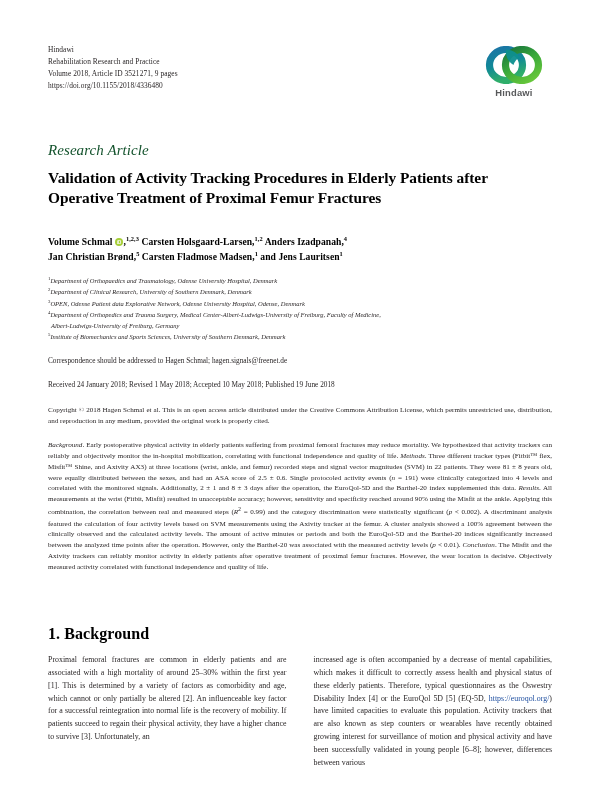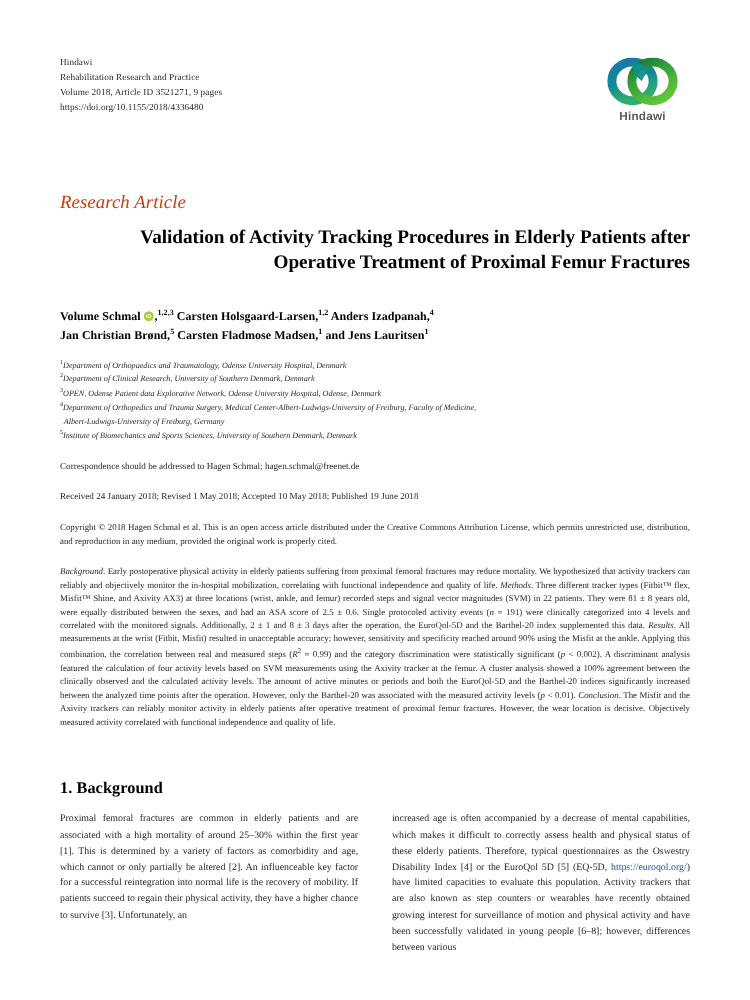--- a/index.html
+++ b/index.html
@@ -52,34 +52,33 @@
     margin-top: 3px;
     font-family: "Liberation Sans", sans-serif;
     font-size: 9.4px;
     font-weight: 700;
     color: #58595b;
     letter-spacing: 0.02em;
   }
 
   
   .article-type {
-    margin-top: 56px;
+    margin-top: 44px;
     font-size: 15px;
     font-style: italic;
-    color: #c2410c;
+    color: #14532d;
     letter-spacing: 0.005em;
   }
   .article-title {
     margin-top: 9px;
     font-size: 15.4px;
     font-weight: 700;
     line-height: 1.33;
     color: #000;
     letter-spacing: -0.002em;
-    text-align: right;
   }
 
   
   .authors {
     margin-top: 25px;
     font-size: 9.6px;
     font-weight: 700;
     line-height: 1.58;
     color: #000;
     letter-spacing: 0.005em;
@@ -137,22 +136,22 @@
     font-size: 7.1px;
     line-height: 1.54;
     color: #231f20;
     text-align: justify;
     hyphens: none;
   }
   .abstract i { font-style: italic; }
 
   
   .section-heading {
-    margin-top: 38px;
-    font-size: 13px;
+    margin-top: 52px;
+    font-size: 16px;
     font-weight: 700;
     color: #000;
     letter-spacing: 0.005em;
   }
   .columns {
     margin-top: 11px;
     display: flex;
     gap: 27px;
   }
   .col {
@@ -226,21 +225,21 @@
       </div>
       <div class="aff">
         <sup>4</sup><span>Department of Orthopedics and Trauma Surgery, Medical Center-Albert-Ludwigs-University of Freiburg, Faculty of Medicine,</span>
         <span class="cont">Albert-Ludwigs-University of Freiburg, Germany</span>
       </div>
       <div class="aff">
         <sup>5</sup><span>Institute of Biomechanics and Sports Sciences, University of Southern Denmark, Denmark</span>
       </div>
     </div>
 
-    <div class="meta-line meta-correspondence">Correspondence should be addressed to Hagen Schmal; hagen.schmal@freenet.de</div>
+    <div class="meta-line meta-correspondence">Correspondence should be addressed to Hagen Schmal; hagen.signals@freenet.de</div>
     <div class="meta-line meta-dates">Received 24 January 2018; Revised 1 May 2018; Accepted 10 May 2018; Published 19 June 2018</div>
 
     <div class="copyright">Copyright © 2018 Hagen Schmal et al. This is an open access article distributed under the Creative Commons Attribution License, which permits unrestricted use, distribution, and reproduction in any medium, provided the original work is properly cited.</div>
 
     <div class="abstract">
       <i>Background</i><span>. Early postoperative physical activity in elderly patients suffering from proximal femoral fractures may reduce mortality. We hypothesized that activity trackers can reliably and objectively monitor the in-hospital mobilization, correlating with functional independence and quality of life. </span><i>Methods</i><span>. Three different tracker types (Fitbit™ flex, Misfit™ Shine, and Axivity AX3) at three locations (wrist, ankle, and femur) recorded steps and signal vector magnitudes (SVM) in 22 patients. They were 81 ± 8 years old, were equally distributed between the sexes, and had an ASA score of 2.5 ± 0.6. Single protocoled activity events (</span><i>n</i><span> = 191) were clinically categorized into 4 levels and correlated with the monitored signals. Additionally, 2 ± 1 and 8 ± 3 days after the operation, the EuroQol-5D and the Barthel-20 index supplemented this data. </span><i>Results</i><span>. All measurements at the wrist (Fitbit, Misfit) resulted in unacceptable accuracy; however, sensitivity and specificity reached around 90% using the Misfit at the ankle. Applying this combination, the correlation between real and measured steps (</span><i>R</i><sup>2</sup><span> = 0.99) and the category discrimination were statistically significant (</span><i>p</i><span> &lt; 0.002). A discriminant analysis featured the calculation of four activity levels based on SVM measurements using the Axivity tracker at the femur. A cluster analysis showed a 100% agreement between the clinically observed and the calculated activity levels. The amount of active minutes or periods and both the EuroQol-5D and the Barthel-20 indices significantly increased between the analyzed time points after the operation. However, only the Barthel-20 was associated with the measured activity levels (</span><i>p</i><span> &lt; 0.01). </span><i>Conclusion</i><span>. The Misfit and the Axivity trackers can reliably monitor activity in elderly patients after operative treatment of proximal femur fractures. However, the wear location is decisive. Objectively measured activity correlated with functional independence and quality of life.</span>
     </div>
 
     <div class="section-heading">1. Background</div>
 

